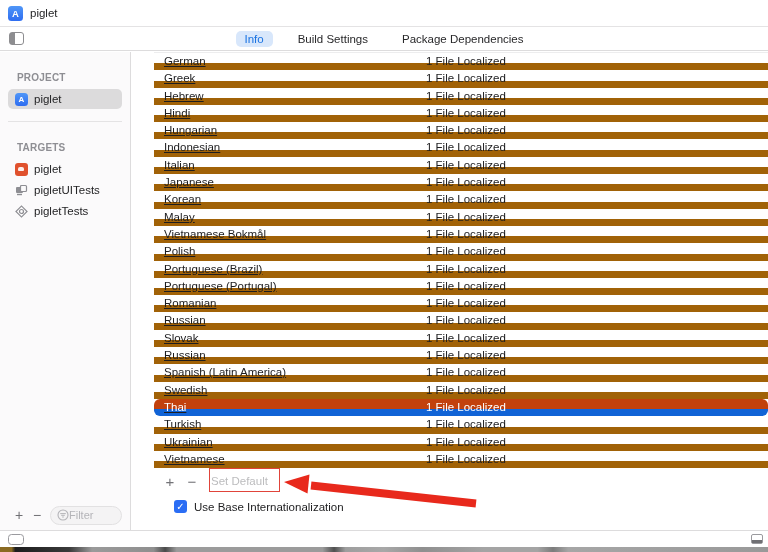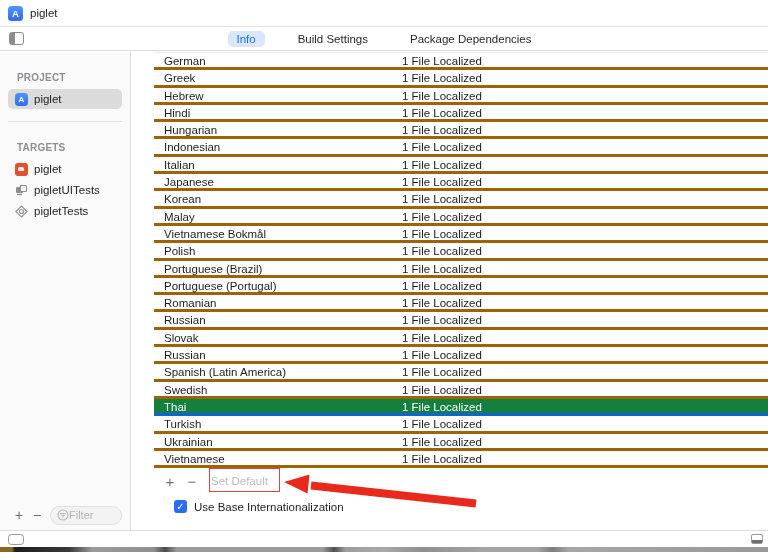--- a/index.html
+++ b/index.html
@@ -19,21 +19,21 @@
     font-size:9.5px; font-weight:bold; display:flex; align-items:center; justify-content:center; }
   .titlebar .title { margin-left:7px; font-size:11.5px; color:#242426; }
 
   
   .toolbar { position:relative; height:24px; border-bottom:1px solid #dddcdd;
     background:#fff; display:flex; align-items:center; }
   .sidebar-toggle { position:absolute; left:9px; top:5px; width:15px; height:13px;
     border:1.5px solid #8d8d90; border-radius:3px; }
   .sidebar-toggle::before { content:""; position:absolute; left:0; top:0; bottom:0;
     width:4.5px; background:#8d8d90; }
-  .tabs { width:100%; display:flex; justify-content:center; gap:24px; align-items:center; }
+  .tabs { width:100%; display:flex; justify-content:center; gap:16px; align-items:center; }
   .tab { padding:2px 9px; border-radius:5px; color:#28282a; cursor:default; }
   .tab.selected { background:#d8e7fb; color:#1a73e2; }
 
   
   .body { position:absolute; top:52px; left:0; right:0; bottom:22px; display:flex; }
 
   
   .sidebar { position:relative; width:131px; border-right:1px solid #dddcdd;
     background:#fbfafb; flex:none; }
   .side-section-header { margin:20px 0 6px 17px; font-size:10px; font-weight:bold;
@@ -52,24 +52,24 @@
   .pm-btn { color:#6f6f73; font-size:14px; line-height:1; width:18px; text-align:center; }
   .filter-field { flex:1; margin-left:4px; height:19px; background:#f4f3f4;
     border:1px solid #e2e1e2; border-radius:10px; display:flex; align-items:center;
     padding:0 6px; }
   .filter-field .ph { color:#b4b4b8; font-size:11px; }
 
   
   .content { position:relative; flex:1; background:#fff; overflow:hidden; }
   .loc-table { margin-left:23px; border-top:1px solid #ededee; }
   .loc-row { position:relative; height:17.3px; line-height:17.3px;
-    border-bottom:3px solid #a16207; }
+    border-bottom:7px solid #a16207;text-decoration:underline; }
   .loc-row .lang { padding-left:10px; }
-  .loc-row .files { position:absolute; left:248px; top:0; }
-  .loc-row.selected { background:#15803d; border-bottom-color:#1063d6; }
+  .loc-row .files { position:absolute; left:272px; top:0; }
+  .loc-row.selected { background:#c2410c; border-bottom-color:#1063d6;border-radius:6px; }
   .loc-row.selected .lang, .loc-row.selected .files { color:#fff; }
 
   .table-footer { display:flex; align-items:center; height:26px; margin-left:30px; gap:4px; }
   .table-footer .pm-btn { font-size:15px; color:#737377; }
   .set-default-btn { color:#bcbcbe; background:transparent;
     border:none; font-size:11.5px; font-family:inherit; padding:2px 6px; }
 
   .checkbox-row { display:flex; align-items:center; margin:6px 0 0 43px; gap:7px; }
   .checkbox { width:13px; height:13px; border-radius:3px; background:#2a6df4;
     color:#fff; font-size:10px; line-height:13px; text-align:center; }

